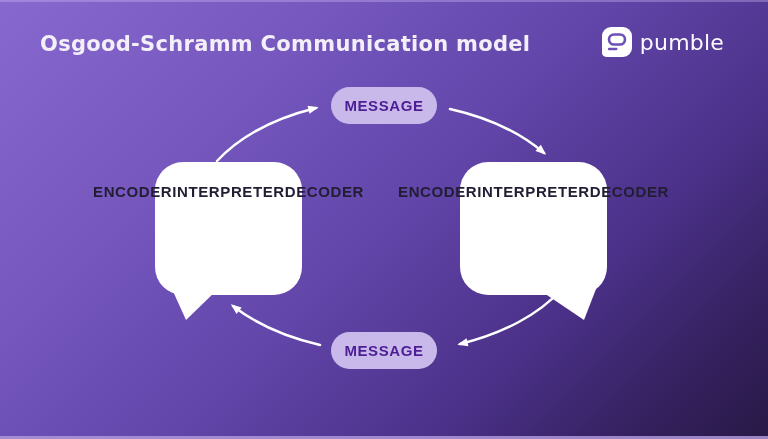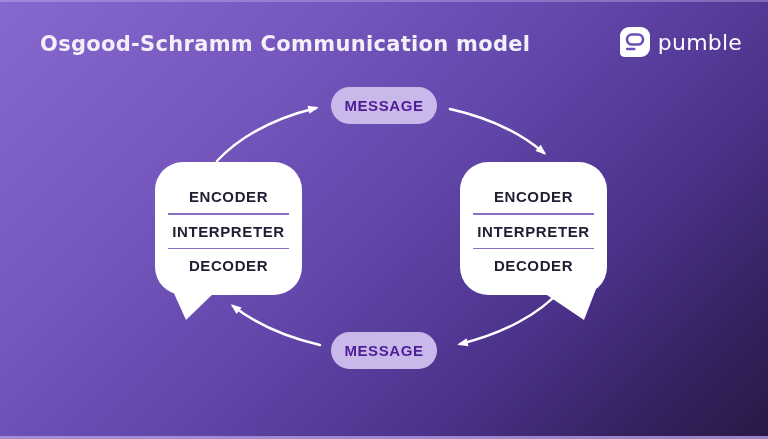--- a/index.html
+++ b/index.html
@@ -11,31 +11,31 @@
     background:linear-gradient(135deg,#8668ce 0%,#7557bd 28%,#6246aa 50%,#4b3189 72%,#35215f 88%,#281946 100%);
   }
   .edge-top{position:absolute;left:0;top:0;width:100%;height:2px;background:rgba(210,192,245,0.35);}
   .edge-bottom{position:absolute;left:0;bottom:0;width:100%;height:3px;background:rgba(174,152,219,0.85);}
 
   .title{
     position:absolute;left:40px;top:32px;
     font-size:21px;font-weight:700;color:#f3eff9;letter-spacing:0.3px;
   }
 
-  .logo{position:absolute;top:26px;right:26px;display:flex;align-items:center;gap:7px;}
+  .logo{position:absolute;top:26px;right:44px;display:flex;align-items:center;gap:7px;}
   .logo-icon{width:32px;height:32px;display:block;}
   .logo-text{font-size:22px;font-weight:400;color:#fbfaff;letter-spacing:0.2px;}
 
   .arrows{position:absolute;left:0;top:0;width:768px;height:439px;z-index:1;}
 
   .bubble{
     position:absolute;z-index:2;
     width:147px;height:133px;border-radius:28px;background:#ffffff;
     box-sizing:border-box;padding:13px 13px;
-    display:flex;flex-direction:column;justify-content:flex-end;
+    display:flex;justify-content:center;
   }
   .bubble.left{left:155px;top:162px;}
   .bubble.right{left:460px;top:162px;}
   .bubble-row{
     height:33px;display:flex;align-items:center;justify-content:center;
     font-size:15px;font-weight:700;color:#221d33;letter-spacing:0.6px;
     font-family:"Liberation Sans",sans-serif;
   }
   .bubble-divider{height:1.5px;background:#8a6bc8;margin:0 0;}
   .tail{position:absolute;overflow:visible;}

